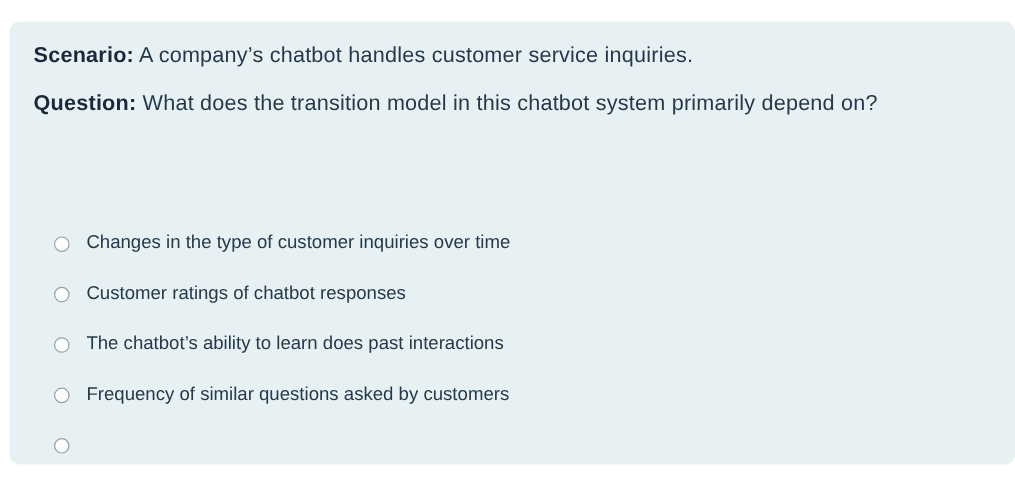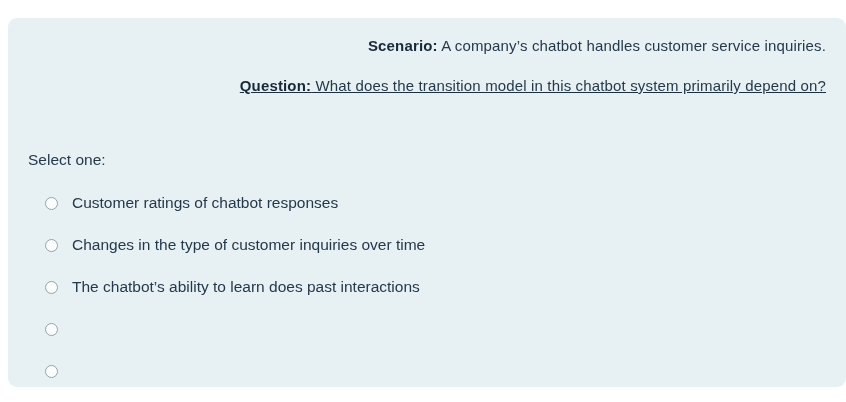--- a/index.html
+++ b/index.html
@@ -27,28 +27,27 @@
   }
 
   .prompt-block {
     position: absolute;
     left: 20px;
     top: 18px;
     right: 20px;
   }
 
   .prompt-line {
-    font-size: 15px;
+    font-size: 18px;
     line-height: 20px;
     color: #1d3040;
     margin: 0 0 20px 0;
     letter-spacing: 0.01em;
-    text-align: right;
   }
-  .prompt-line:last-child { margin-bottom: 16px; text-decoration: underline; }
+  .prompt-line:last-child { margin-bottom: 16px; }
 
   .prompt-label {
     font-weight: bold;
     color: #17293a;
   }
 
   .prompt-text {
     font-weight: normal;
     color: #24394b;
   }
@@ -104,36 +103,36 @@
 
   <div class="prompt-block">
     <p class="prompt-line">
       <span class="prompt-label">Scenario:</span><span class="prompt-text"> A company’s chatbot handles customer service inquiries.</span>
     </p>
     <p class="prompt-line">
       <span class="prompt-label">Question:</span><span class="prompt-text"> What does the transition model in this chatbot system primarily depend on?</span>
     </p>
   </div>
 
-  <div class="select-one">Select one:</div>
 
   <ul class="options-list">
     <li class="option-row">
       <span class="radio-dot"></span>
-      <span class="option-label">Customer ratings of chatbot responses</span>
+      <span class="option-label">Changes in the type of customer inquiries over time</span>
     </li>
     <li class="option-row">
       <span class="radio-dot"></span>
-      <span class="option-label">Changes in the type of customer inquiries over time</span>
+      <span class="option-label">Customer ratings of chatbot responses</span>
     </li>
     <li class="option-row">
       <span class="radio-dot"></span>
       <span class="option-label">The chatbot’s ability to learn does past interactions</span>
     </li>
     <li class="option-row">
       <span class="radio-dot"></span>
+      <span class="option-label">Frequency of similar questions asked by customers</span>
     </li>
     <li class="option-row">
       <span class="radio-dot"></span>
     </li>
   </ul>
 
 </div>
 
 </body></html>

